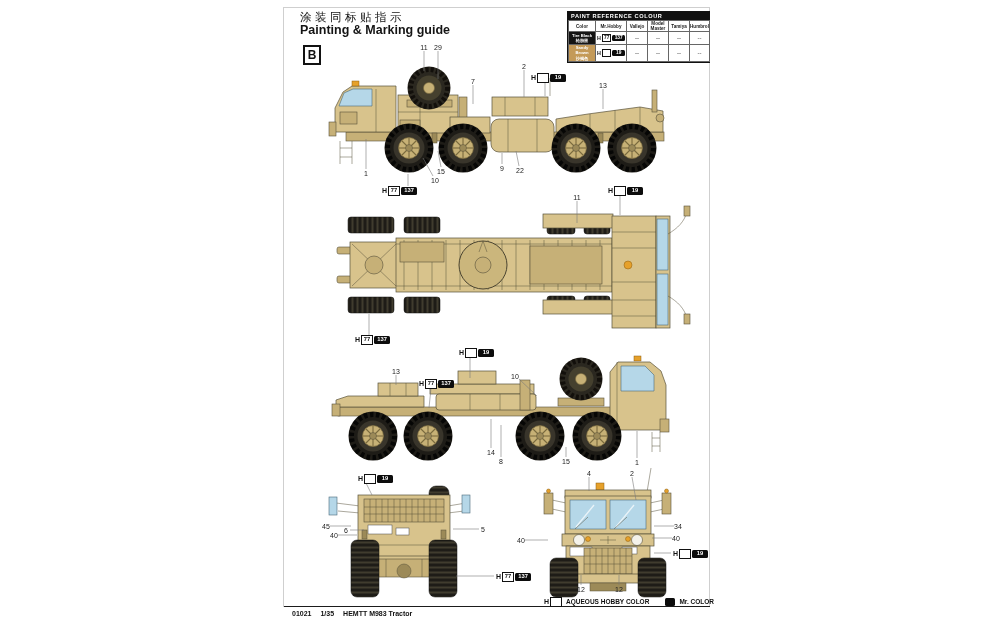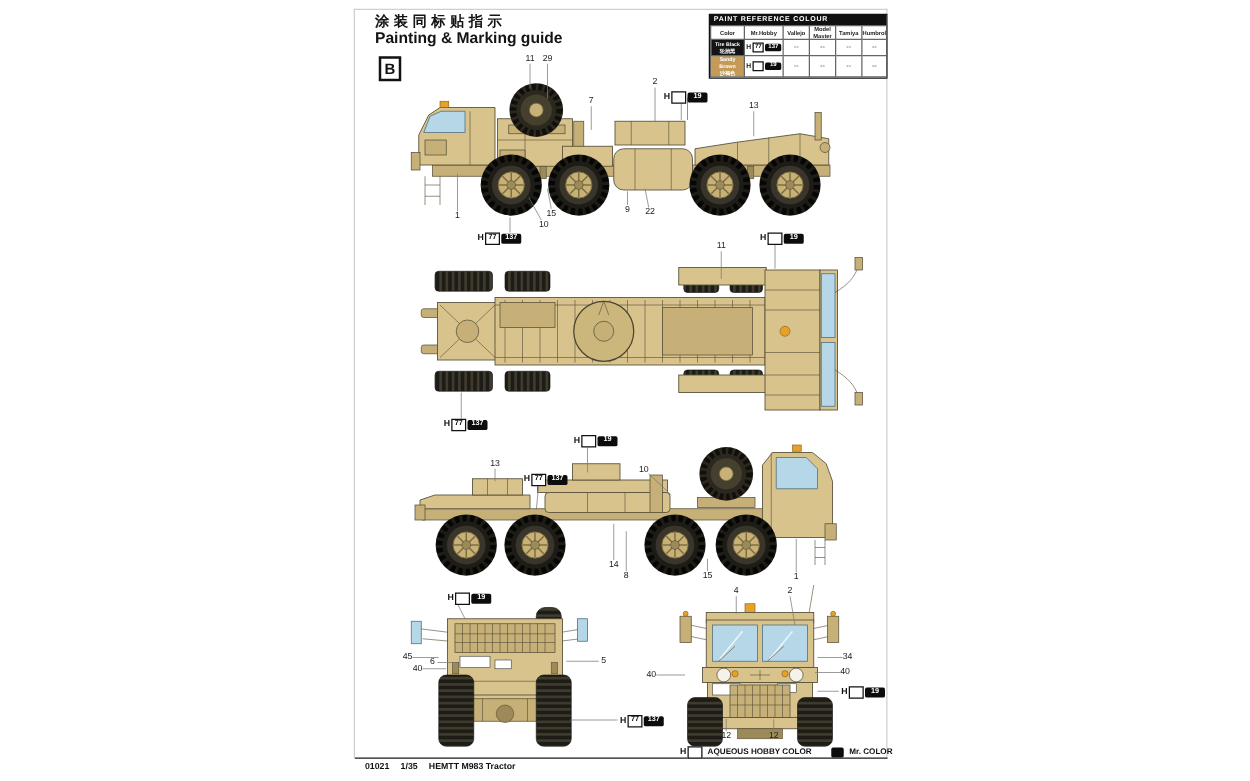--- a/index.html
+++ b/index.html
@@ -1,21 +1,21 @@
 <!DOCTYPE html>
 <html><head>
 <meta charset="utf-8">
 <style>
   html,body{margin:0;padding:0;background:#fff}
   #screen{position:relative;width:1000px;height:625px;background:#ffffff;
           font-family:"Liberation Sans",sans-serif;overflow:hidden}
   .abs{position:absolute}
   .page-line{position:absolute;background:#cfcfcf}
   #footer-rule{position:absolute;left:284px;top:606px;width:426px;height:1.4px;background:#1b1b1b}
-  #title-cn{left:300px;top:10px;font-size:11.5px;font-weight:bold;letter-spacing:3.5px;color:#141414}
+  #title-cn{left:300px;top:10px;font-size:11.5px;font-weight:normal;letter-spacing:3.5px;color:#141414}
   #title-en{left:300px;top:23px;font-size:12.5px;font-weight:bold;color:#141414}
   #section-b{left:303px;top:45px;width:14px;height:16px;border:2px solid #121212;color:#121212;
              font-size:12px;font-weight:bold;display:flex;align-items:center;justify-content:center}
   
   #paint-table{left:567px;top:11px;width:141px;border:1px solid #111;background:#fff}
   .pt-title{height:8px;background:#101010;color:#fff;font-size:5.6px;font-weight:bold;
             letter-spacing:.6px;display:flex;align-items:center;padding-left:3px}
   #paint-table table{width:100%;border-collapse:collapse;table-layout:fixed}
   #paint-table th,#paint-table td{border:.5px solid #666;padding:0;text-align:center;vertical-align:middle}
   #paint-table th{font-size:4.6px;color:#222;height:10px;font-weight:bold;line-height:1.1}

